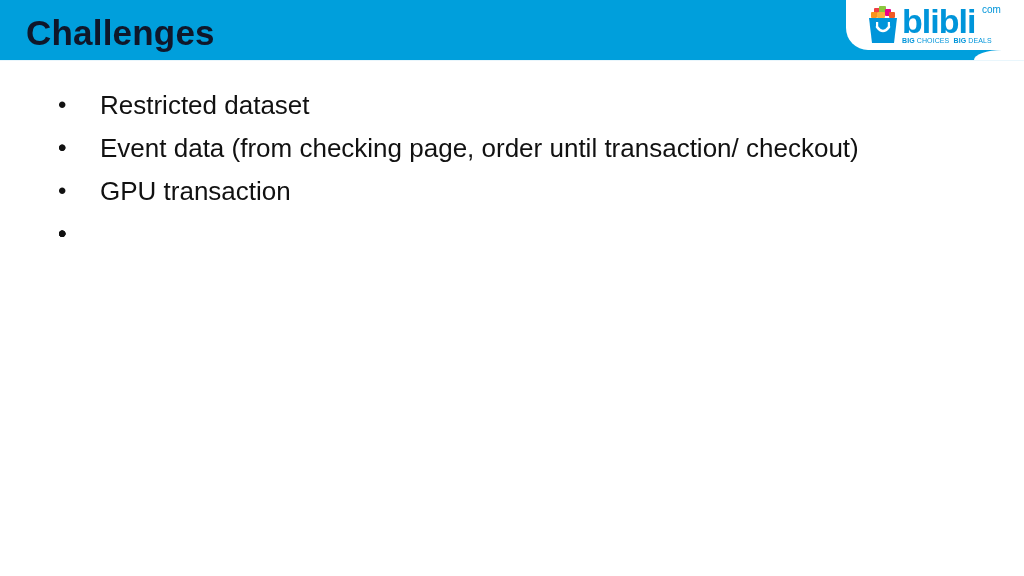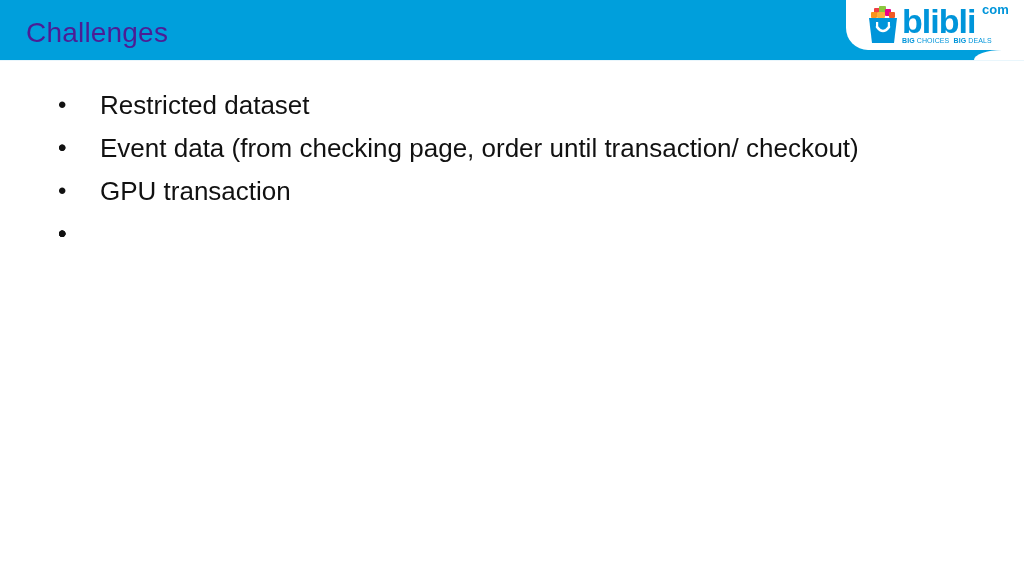--- a/index.html
+++ b/index.html
@@ -30,23 +30,23 @@
       left: 0;
       bottom: -1px;
       width: 100%;
       height: 1px;
       background: #e9f6fc;
     }
     .title {
       position: absolute;
       left: 26px;
       top: 13px;
-      font-size: 28px;
-      font-weight: normal;
-      color: #4c1d95;
+      font-size: 35px;
+      font-weight: bold;
+      color: #0f172a;
       letter-spacing: 0.2px;
       line-height: 40px;
       white-space: nowrap;
     }
     .logo-panel {
       position: absolute;
       right: 0;
       top: 0;
       width: 178px;
       height: 50px;
@@ -79,22 +79,22 @@
       font-weight: bold;
       color: #0095da;
       letter-spacing: -1px;
       line-height: 38px;
       white-space: nowrap;
     }
     .logo-com {
       position: absolute;
       left: 136px;
       top: 4px;
-      font-size: 13px;
-      font-weight: bold;
+      font-size: 10px;
+      font-weight: normal;
       color: #0095da;
       line-height: 12px;
     }
     .logo-tagline {
       position: absolute;
       left: 56px;
       top: 36px;
       font-size: 7px;
       color: #0095da;
       line-height: 9px;

